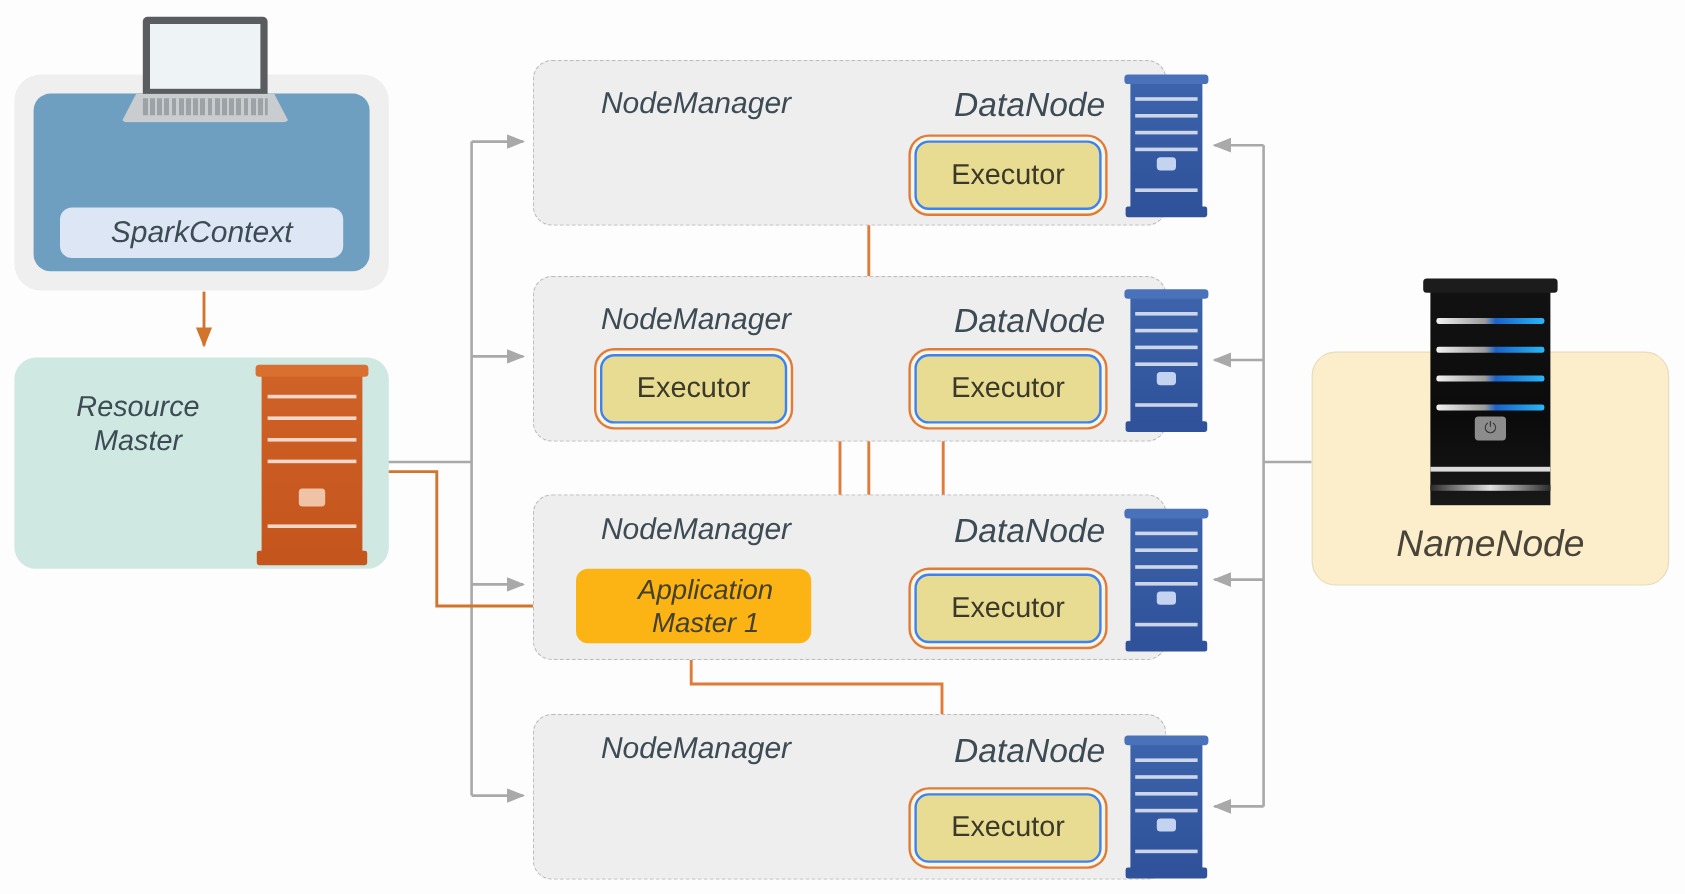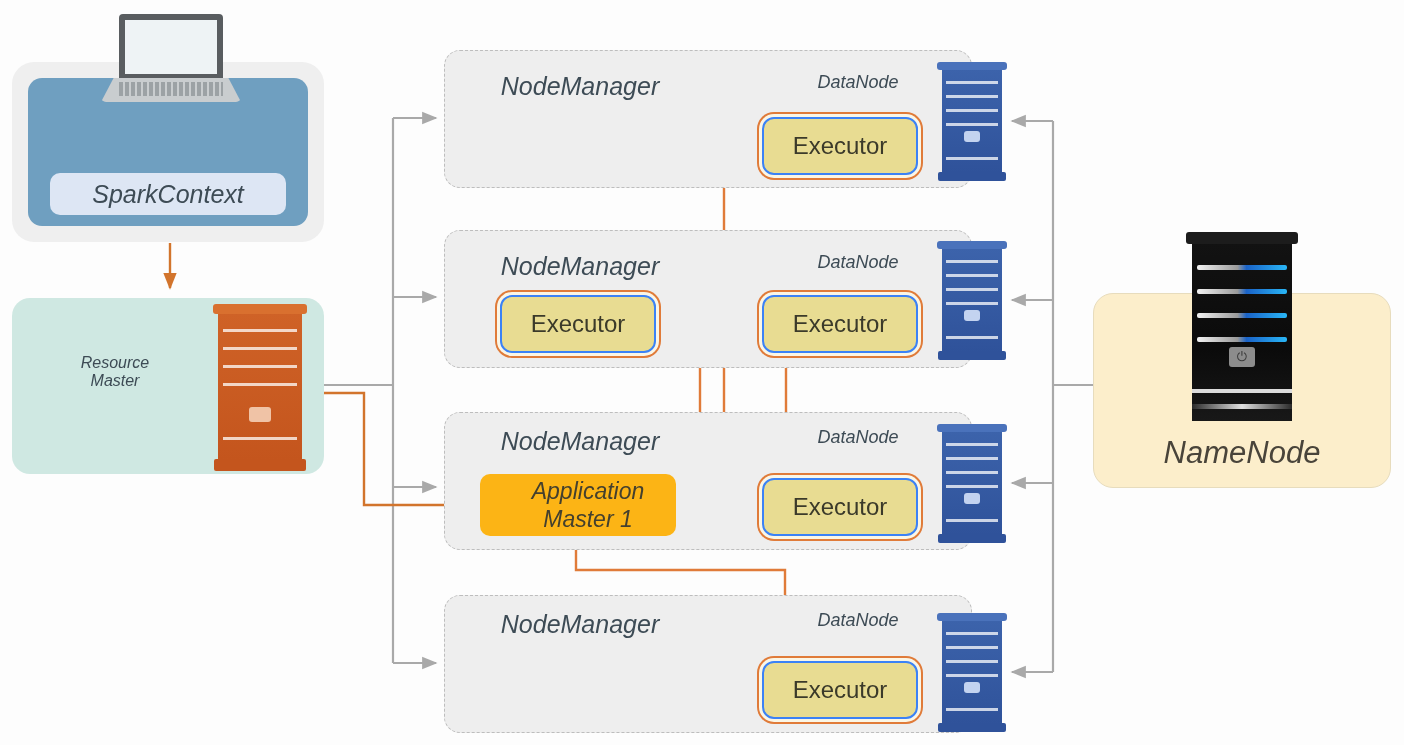--- a/index.html
+++ b/index.html
@@ -78,23 +78,23 @@
     opacity:.95;
   }
 
   
   #rm-box{
     left:12px; top:298px; width:312px; height:176px;
     background:#cfe8e2;
     border-radius:18px;
   }
   #rm-label{
-    left:40px; top:354px; width:150px;
-    text-align:center;
-    font-size:16px;
+    left:40px; top:326px; width:150px;
+    text-align:center;
+    font-size:24px;
     color:#3d4b55;
   }
 
   
   .tower{ border-radius:2px; }
   .tower .top{
     position:absolute; left:-5px; top:-9px; right:-5px; height:10px;
     border-radius:3px;
   }
   .tower .body{ position:absolute; left:0; top:0; right:0; bottom:0; }
@@ -134,21 +134,21 @@
     border-radius:16px;
     box-sizing:border-box;
   }
   .nm-title{
     font-size:25px;
     color:#3d4b55;
     left:480px; width:200px;
     text-align:center;
   }
   .dn-title{
-    font-size:18px;
+    font-size:28px;
     color:#3d4b55;
     left:772px; width:172px;
     text-align:center;
   }
 
   
   .executor{
     width:156px; height:58px;
     background:#e8dc92;
     border:2px solid #3b82f6;

